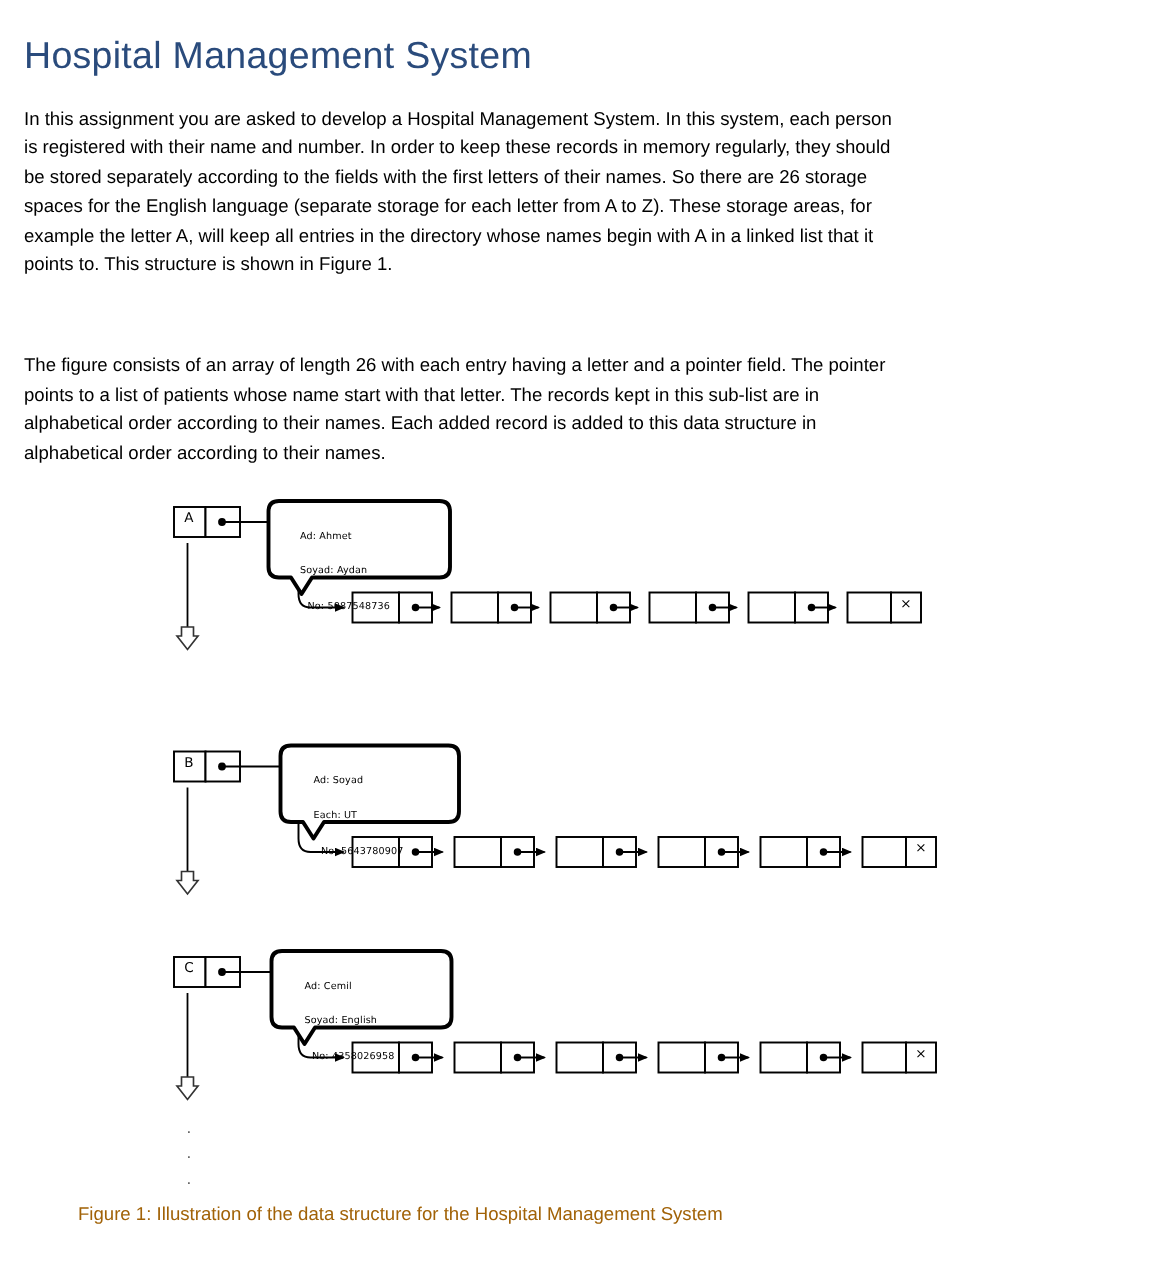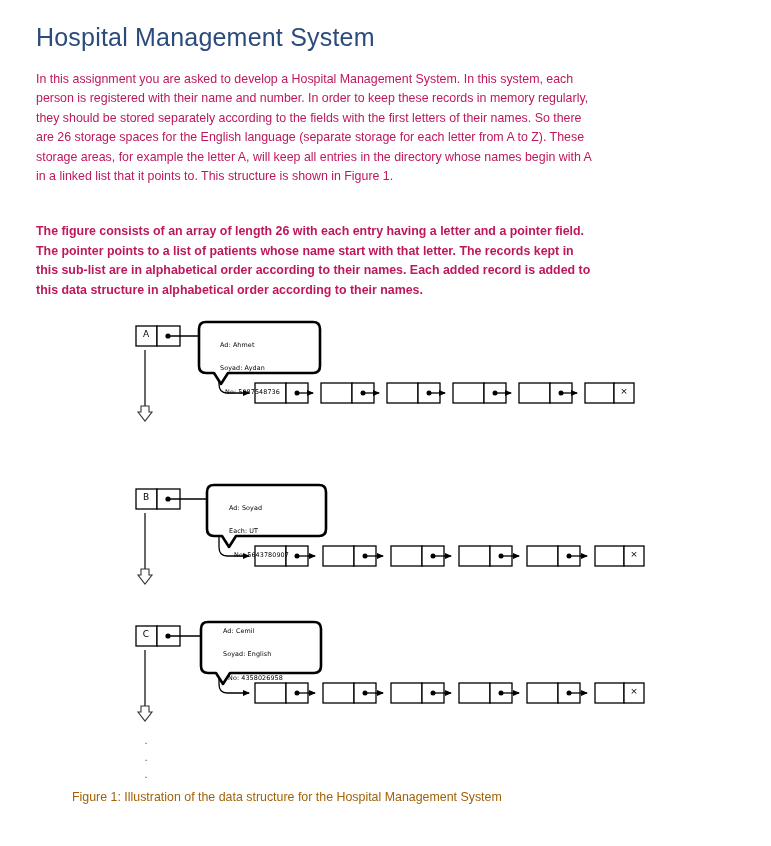--- a/index.html
+++ b/index.html
@@ -10,43 +10,42 @@
   }
   body {
     width: 771px;
     height: 846px;
     font-family: "Liberation Sans", sans-serif;
     color: #44546a;
     overflow: hidden;
     position: relative;
   }
   .page {
-    padding: 18px 36px 0 36px;
+    padding: 18px 36px 0 16px;
     box-sizing: border-box;
     width: 634px;
   }
   .doc-title {
     font-size: 25px;
     font-weight: 400;
     color: #2a4b7c;
     letter-spacing: 0.2px;
     margin: 4px 0 18px 0;
     line-height: 1.2;
   }
   .para {
     font-size: 12.4px;
     line-height: 19.4px;
-    color: #be185d;
+    color: #000000;
     margin: 0 0 14px 0;
     max-width: 702px;
     text-align: left;
   }
   .para.second {
-    margin-top: 36px;
-    font-weight: bold;
+    margin-top: 48px;
   }
 
   
   .figure {
     position: relative;
     width: 771px;
     height: 510px;
     margin-top: 14px;
   }
   .figure-canvas {
@@ -266,21 +265,21 @@
 
     <div class="letter-glyph" style="left:100px; top:178px;">B</div>
     <div class="callout-text" style="left:181px; top:177px;">
       <div>Ad: Soyad</div>
       <div>Each: UT</div>
       <div class="ct-indent">No: 5643780907</div>
     </div>
     <div class="null-glyph" style="left:590px; top:235px;">×</div>
 
     <div class="letter-glyph" style="left:100px; top:315px;">C</div>
-    <div class="callout-text" style="left:175px; top:300px;">
+    <div class="callout-text" style="left:175px; top:314px;">
       <div>Ad: Cemil</div>
       <div>Soyad: English</div>
       <div class="ct-indent">No: 4358026958</div>
     </div>
     <div class="null-glyph" style="left:590px; top:372px;">×</div>
 
     <div class="dots-col" style="left:105px; top:418px;">
       <div>.</div>
       <div>.</div>
       <div>.</div>

